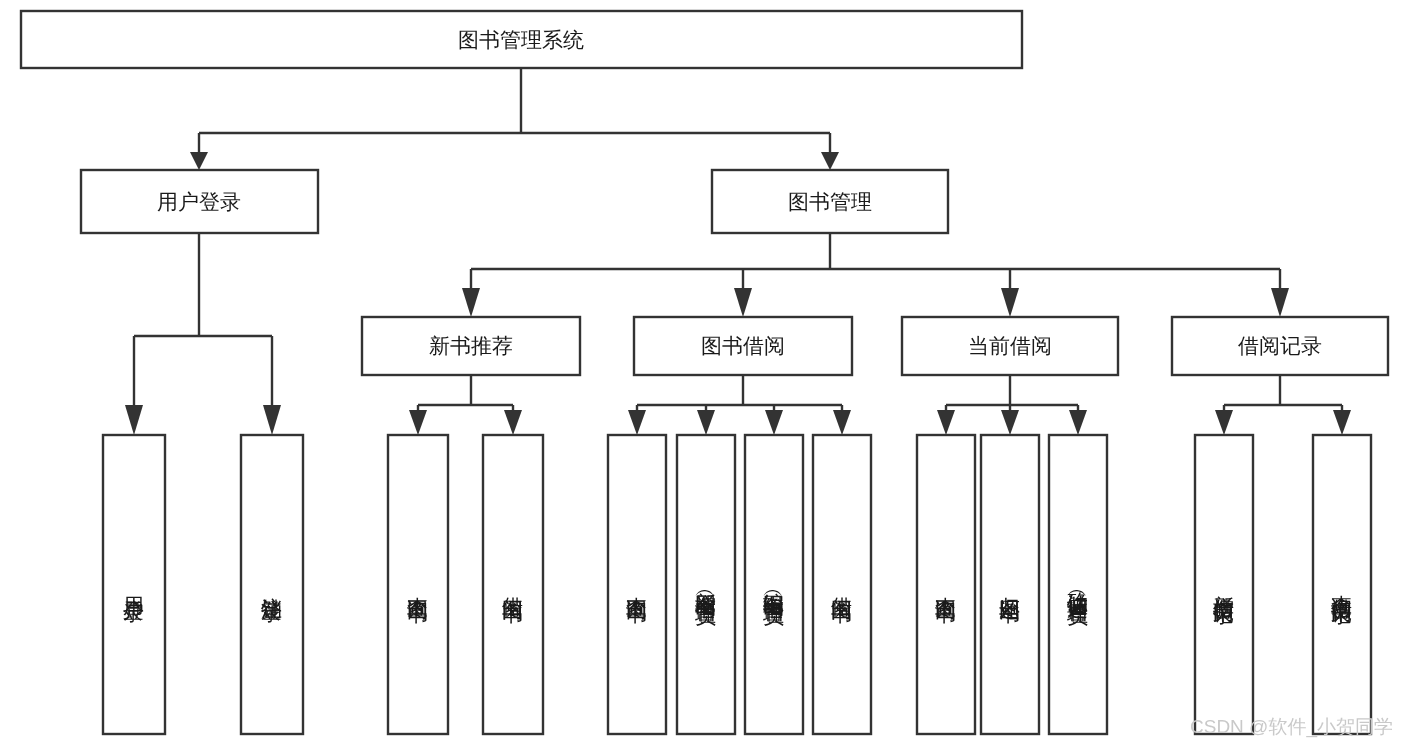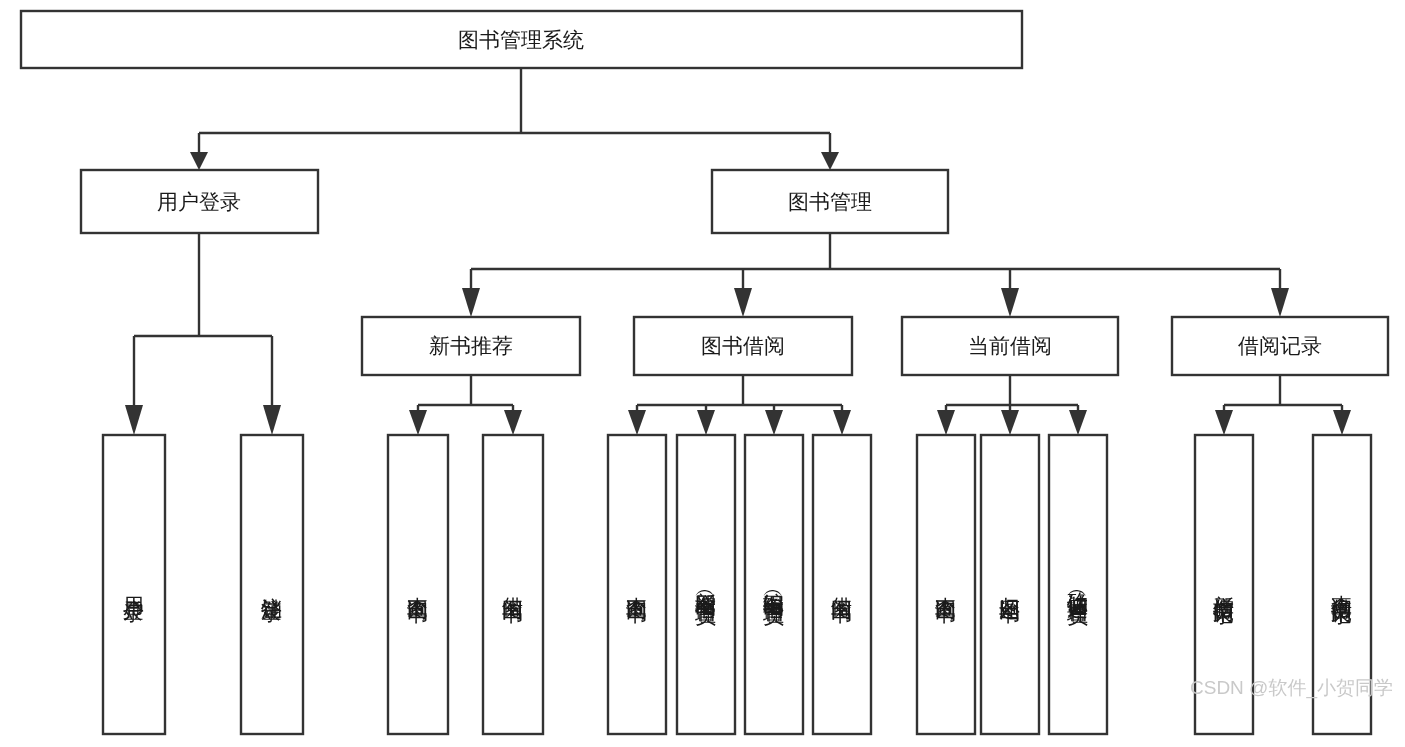--- a/index.html
+++ b/index.html
@@ -58,21 +58,21 @@
     text-anchor: middle;
     letter-spacing: 2px;
   }
   .watermark-text {
     position: absolute;
     font-family: "Liberation Sans", "DejaVu Sans", sans-serif;
     font-size: 19px;
     color: #c9c9c9;
     white-space: nowrap;
     left: 1190px;
-    top: 675px;
+    top: 714px;
     pointer-events: none;
   }
 </style>
 </head>
 <body>
 
 <div id="diagram-root">
 
   <svg id="tree-svg" viewBox="0 0 1405 747" xmlns="http://www.w3.org/2000/svg">
 

